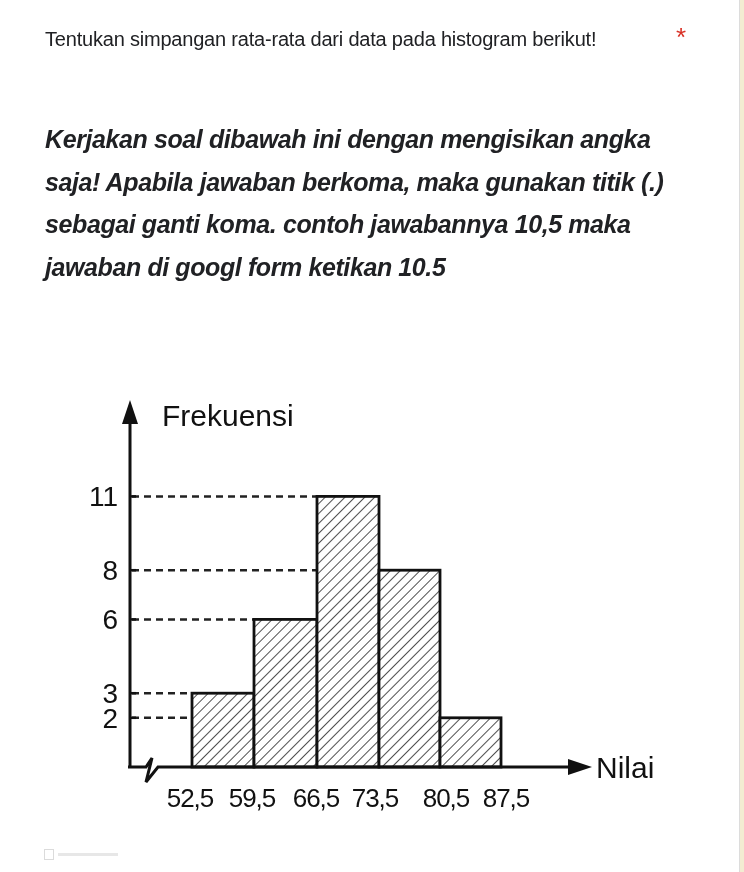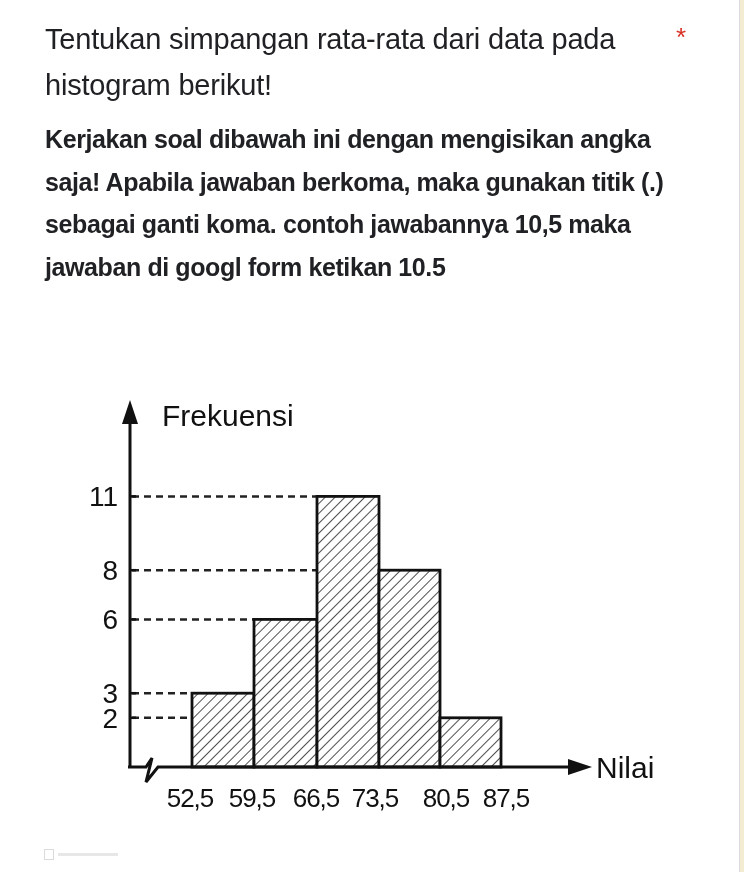--- a/index.html
+++ b/index.html
@@ -6,29 +6,29 @@
     body {
       width: 744px; height: 872px; background: #ffffff; position: relative; overflow: hidden;
       font-family: "Liberation Sans", "DejaVu Sans", sans-serif; color: #202124;
     }
     .right-edge {
       position: absolute; top: 0; right: 0; width: 4px; height: 872px;
       background: #f3ecd2; border-left: 1px solid #dcdcdc;
     }
     .question-title {
       position: absolute; left: 45px; top: 16px; width: 590px;
-      font-size: 29px; line-height: 46px; font-weight: 400; color: #202124;
+      font-size: 20px; line-height: 46px; font-weight: 400; color: #202124;
       letter-spacing: -0.2px;
     }
     .required-star {
       position: absolute; left: 676px; top: 22px; font-size: 26px; color: #d93025;
     }
     .question-desc {
       position: absolute; left: 45px; top: 118px; width: 640px;
-      font-size: 25px; line-height: 42.5px; font-weight: 700; color: #202124;
+      font-size: 25px; line-height: 42.5px; font-weight: 700; font-style: italic; color: #202124;
       letter-spacing: -0.4px;
     }
     .chart-wrap { position: absolute; left: 0; top: 360px; width: 744px; height: 460px; }
     .chart-wrap svg { position: absolute; left: 0; top: 0; }
     .watermark {
       position: absolute; left: 44px; top: 849px; width: 80px; height: 10px;
       display: flex; align-items: center; gap: 4px; opacity: 0.35;
     }
     .watermark .box { width: 8px; height: 9px; border: 1px solid #999; }
     .watermark .line { width: 60px; height: 3px; background: #bbb; }

